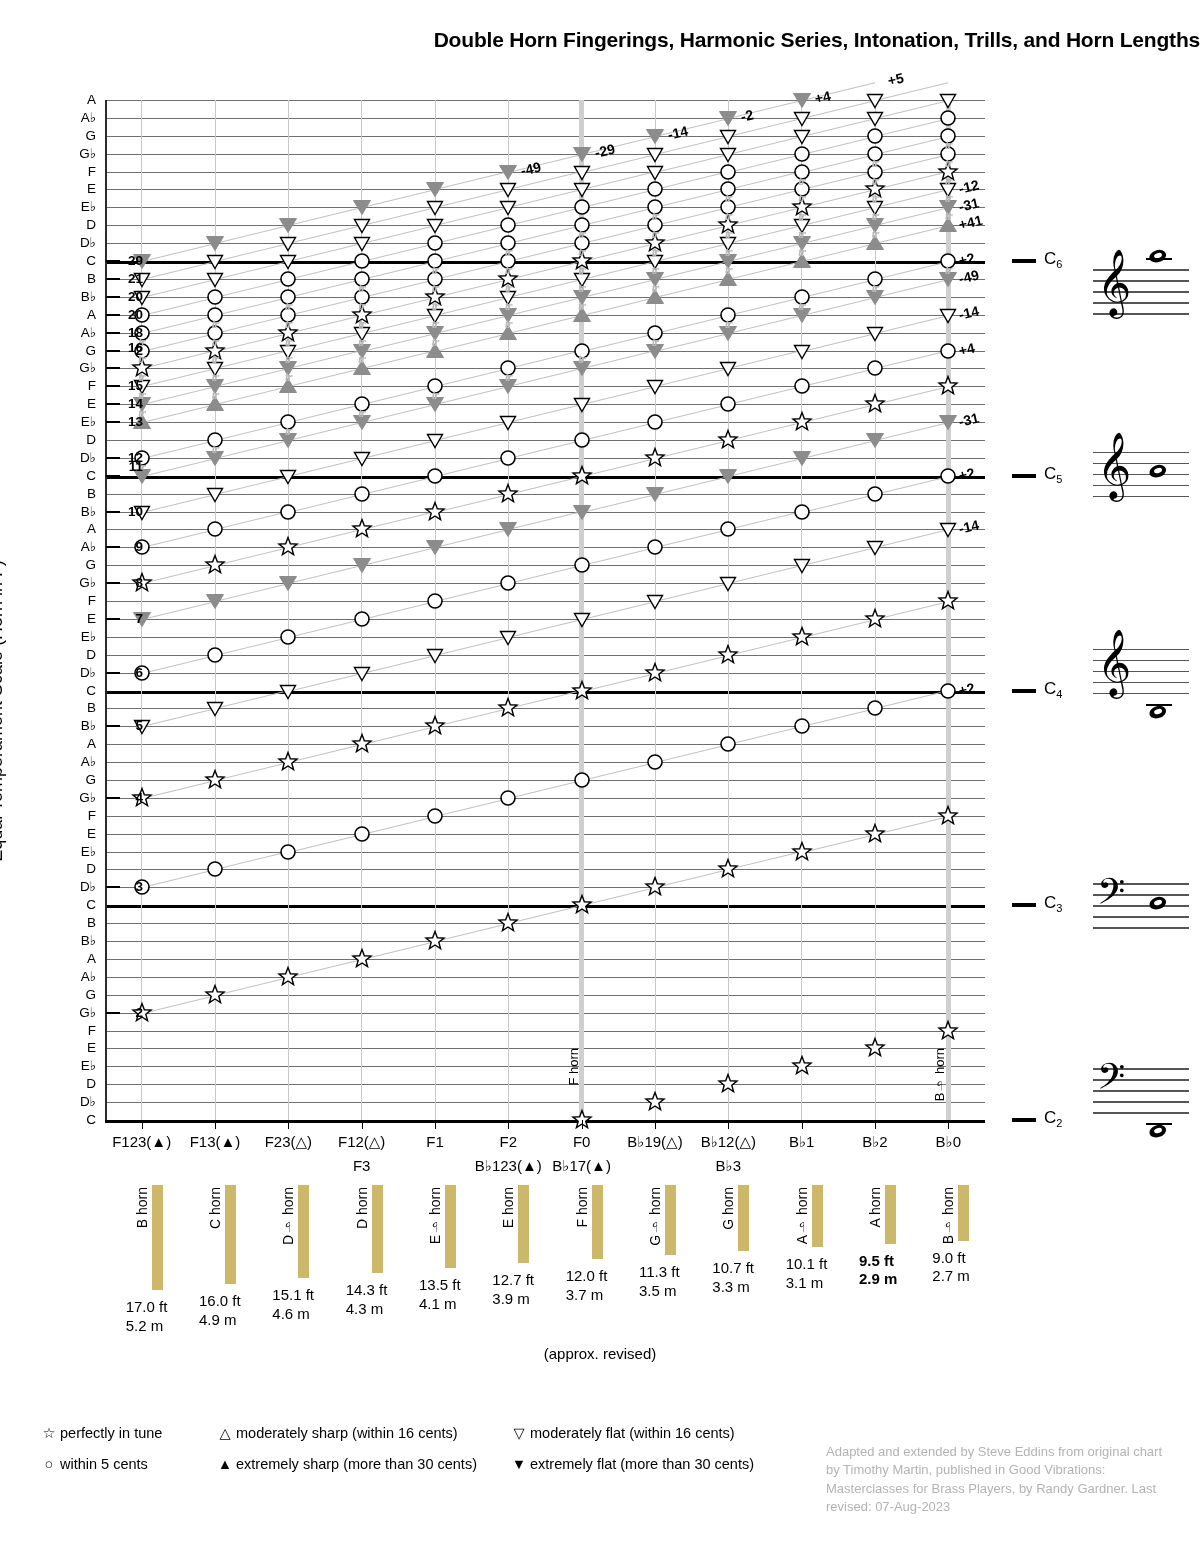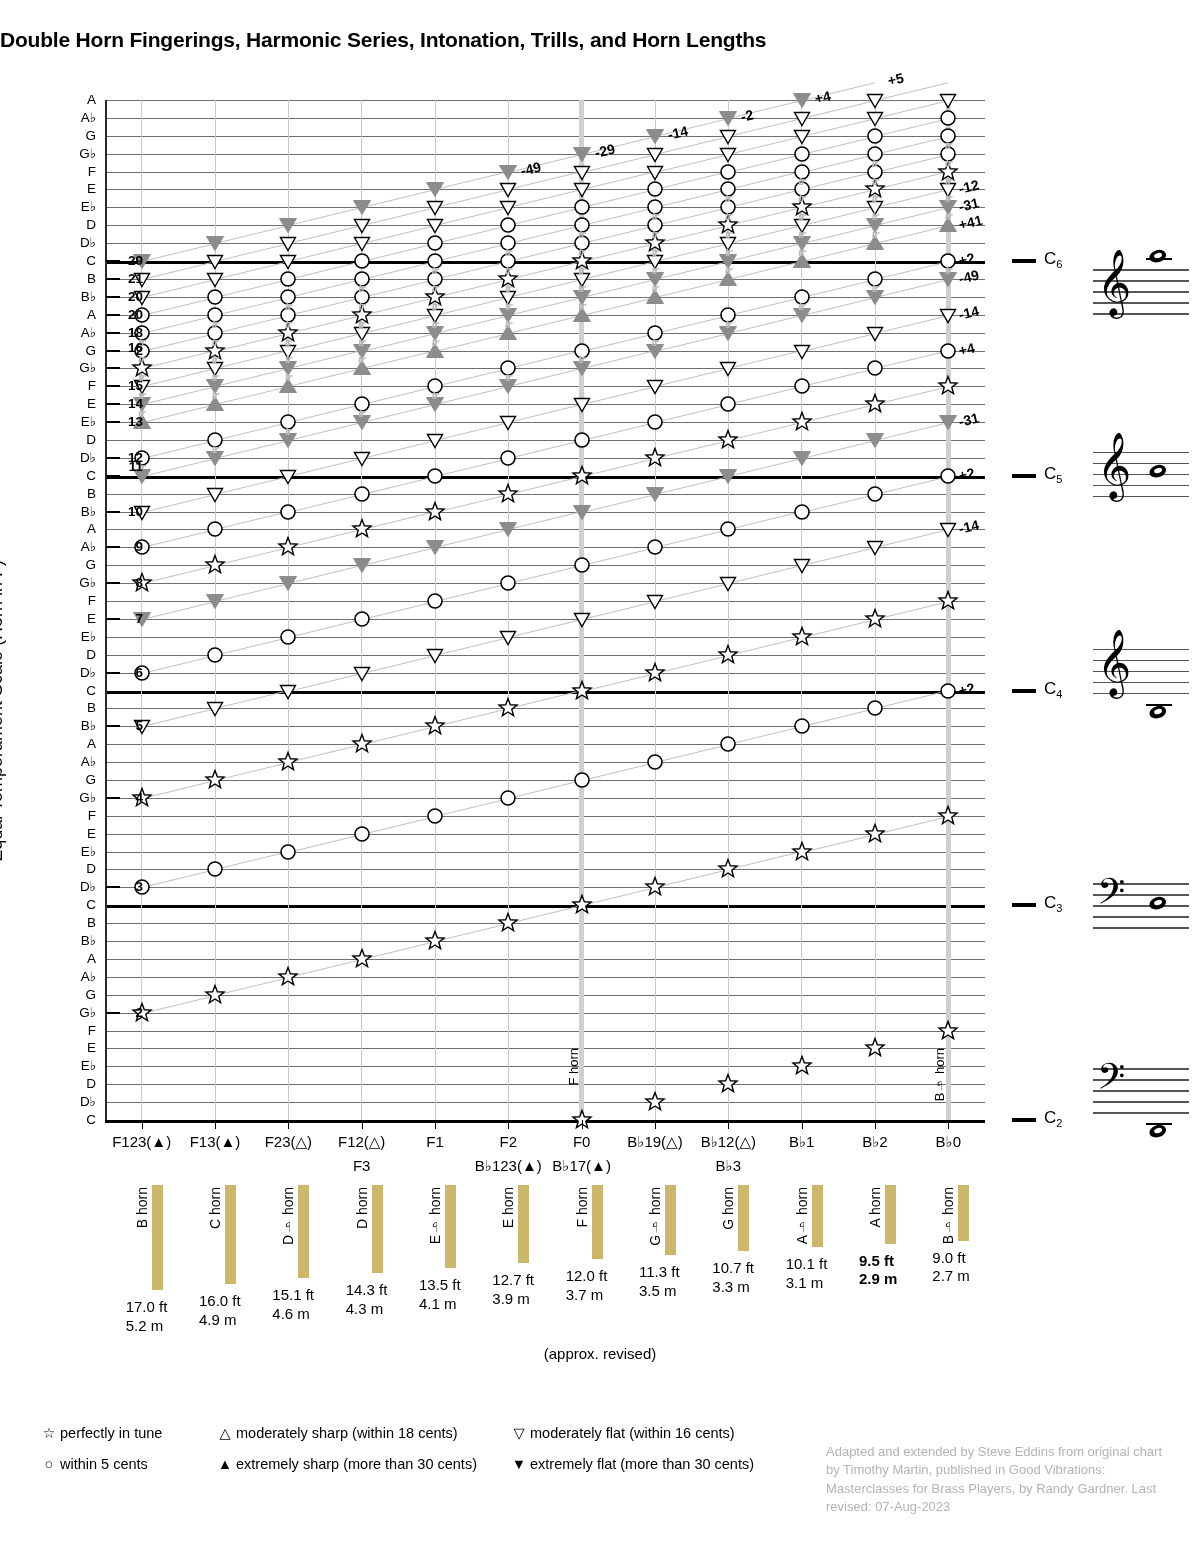--- a/index.html
+++ b/index.html
@@ -2,21 +2,21 @@
 <html><head>
 <meta charset="utf-8">
 <style>
   html,body{margin:0;padding:0;}
   body{
     width:1200px;height:1553px;background:#fff;
     font-family:"Liberation Sans", sans-serif;
     color:#000;position:relative;overflow:hidden;
   }
   .title{
-    position:absolute;left:0;top:28px;width:1200px;text-align:left;
+    position:absolute;left:0;top:28px;width:1200px;text-align:right;
     font-size:21px;font-weight:bold;letter-spacing:-0.2px;
   }
   
   #plot{
     position:absolute;left:105px;top:100px;width:880px;height:1020px;
   }
   .axis-left{
     position:absolute;left:105px;top:100px;width:2px;height:1020px;background:#2b2b2b;
   }
   .gridline{position:absolute;left:0;height:1px;background:#6f6f6f;width:880px;}
@@ -1799,21 +1799,21 @@
     <div class="lgrow" style="left: 0px; top: 0px;">
       <span class="lgsym">☆</span>
       <span>perfectly in tune</span>
     </div>
     <div class="lgrow" style="left: 0px; top: 31px;">
       <span class="lgsym">○</span>
       <span>within 5 cents</span>
     </div>
     <div class="lgrow" style="left: 176px; top: 0px;">
       <span class="lgsym">△</span>
-      <span>moderately sharp (within 18 cents)</span>
+      <span>moderately sharp (within 16 cents)</span>
     </div>
     <div class="lgrow" style="left: 176px; top: 31px;">
       <span class="lgsym">▲</span>
       <span>extremely sharp (more than 30 cents)</span>
     </div>
     <div class="lgrow" style="left: 470px; top: 0px;">
       <span class="lgsym">▽</span>
       <span>moderately flat (within 16 cents)</span>
     </div>
     <div class="lgrow" style="left: 470px; top: 31px;">

